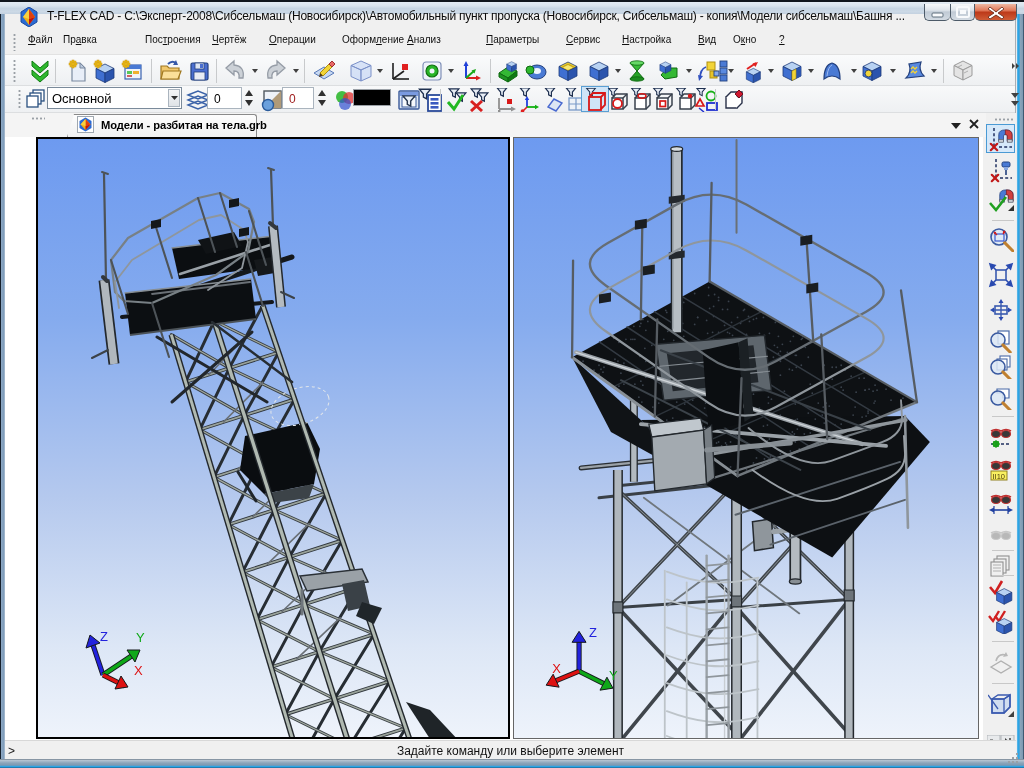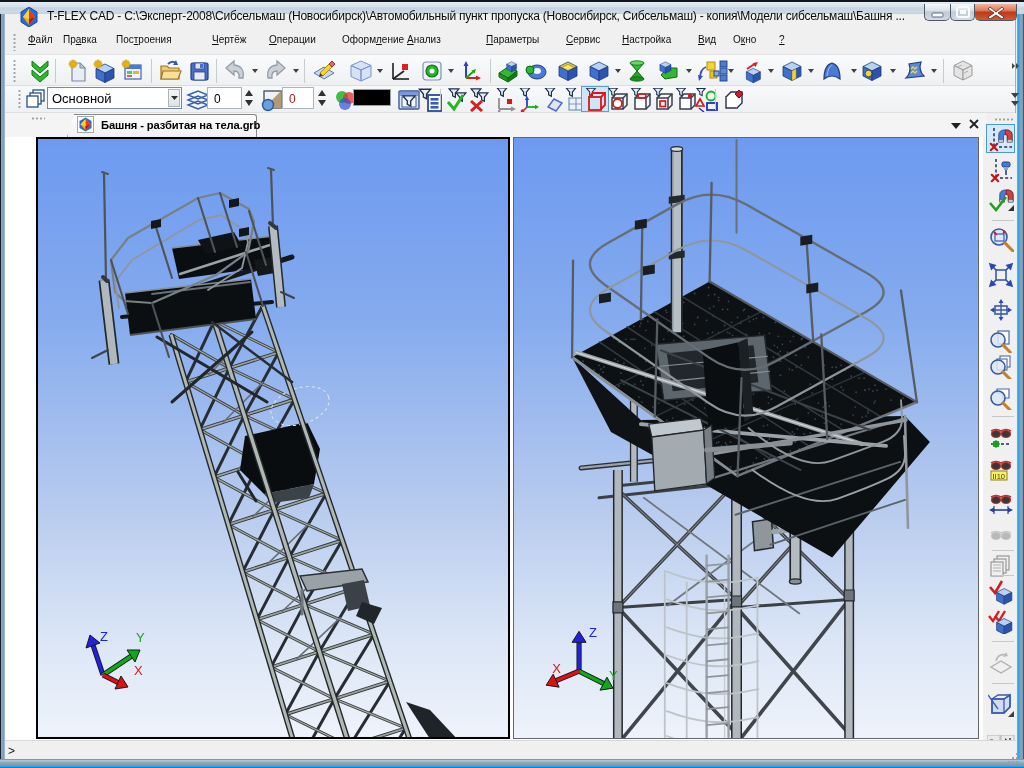--- a/index.html
+++ b/index.html
@@ -67,21 +67,21 @@
       </div>
       <div class="wbtn" id="bclose">
         <svg width="42" height="16" viewBox="0 0 42 16">
           <path d="M15,3 L21,8 L27,3 L29,5 L23,9 L29,13 L27,15 L21,11 L15,15 L13,13 L19,9 L13,5 Z" fill="#ffffff" stroke="#5a2010" stroke-width="0.8"></path>
         </svg>
       </div>
     </div>
     <div class="abs" id="menubar">
       <div class="mi" style="left:23px"><u>Ф</u>айл</div>
       <div class="mi" style="left:58px">Пр<u>а</u>вка</div>
-      <div class="mi" style="left:111px">Пос<u>т</u>роения</div>
+      <div class="mi" style="left:140px">Пос<u>т</u>роения</div>
       <div class="mi" style="left:207px"><u>Ч</u>ертёж</div>
       <div class="mi" style="left:264px"><u>О</u>перации</div>
       <div class="mi" style="left:337px">Оформ<u>л</u>ение</div>
       <div class="mi" style="left:402px"><u>А</u>нализ</div>
       <div class="mi" style="left:481px"><u>П</u>араметры</div>
       <div class="mi" style="left:561px"><u>С</u>ервис</div>
       <div class="mi" style="left:617px"><u>Н</u>астройка</div>
       <div class="mi" style="left:693px"><u>В</u>ид</div>
       <div class="mi" style="left:728px">О<u>к</u>но</div>
       <div class="mi" style="left:774px"><u>?</u></div>
@@ -653,21 +653,21 @@
       <div class="hgrip" style="left:26px;top:4px;width:14px"></div>
       <div id="tab"></div>
       <div id="tabicon"><svg width="17" height="17" viewBox="0 0 17 17">
           <rect x="0.5" y="0.5" width="16" height="16" fill="#fff" stroke="#a0a8b0"></rect>
           <polygon points="8.5,1.5 14.5,5 14.5,12 8.5,15.5 2.5,12 2.5,5" fill="#2a6ad4"></polygon>
           <polygon points="8.5,3 13.5,8.5 8.5,14 3.5,8.5" fill="#f2b016"></polygon>
           <polygon points="8.5,3 13.5,8.5 8.5,10" fill="#e04010"></polygon>
           <polygon points="8.5,10 13.5,8.5 8.5,14" fill="#c01010"></polygon>
           <polygon points="3.5,8.5 8.5,3 8.5,10" fill="#f8d040"></polygon>
         </svg></div>
-      <div id="tabtxt">Башня - разбитая на тела.grb</div>
+      <div id="tabtxt">Модели - разбитая на тела.grb</div>
       <div class="ic" style="left:945px;top:8px">
         <svg width="12" height="10" viewBox="0 0 12 10">
           <polygon points="1,2 11,2 6,8" fill="#202020"></polygon>
         </svg>
       </div>
       <div class="ic" style="left:962px;top:4px">
         <svg width="14" height="14" viewBox="0 0 14 14">
           <path d="M3,3 L11,11 M11,3 L3,11" stroke="#202020" stroke-width="1.8"></path>
         </svg>
       </div>
@@ -1462,20 +1462,21 @@
           <rect x="0" y="0" width="13" height="13" fill="#e8eaec" stroke="#b0b4b8"></rect>
           <path d="M3,5 L6,5 M3,8 L10,8" stroke="#404040" stroke-width="1"></path>
           <rect x="14" y="0" width="13" height="13" fill="#e8eaec" stroke="#b0b4b8"></rect>
           <polygon points="18,3 22,6.5 18,10" fill="#404040"></polygon>
           <line x1="23" y1="3" x2="23" y2="10" stroke="#404040" stroke-width="1.5"></line>
         </svg>
       </div>
     </div>
     <div class="abs" id="cmdbar">
       <div class="prompt">&gt;</div>
+      <div class="msg">Задайте команду или выберите элемент</div>
     </div>
     <div class="ic" style="left:1004px;top:753px">
       <svg width="16" height="12" viewBox="0 0 16 12">
         <g fill="#9aa0a6">
           <rect x="12" y="0" width="2" height="2"></rect>
           <rect x="8" y="4" width="2" height="2"></rect>
           <rect x="12" y="4" width="2" height="2"></rect>
           <rect x="4" y="8" width="2" height="2"></rect>
           <rect x="8" y="8" width="2" height="2"></rect>
           <rect x="12" y="8" width="2" height="2"></rect>

